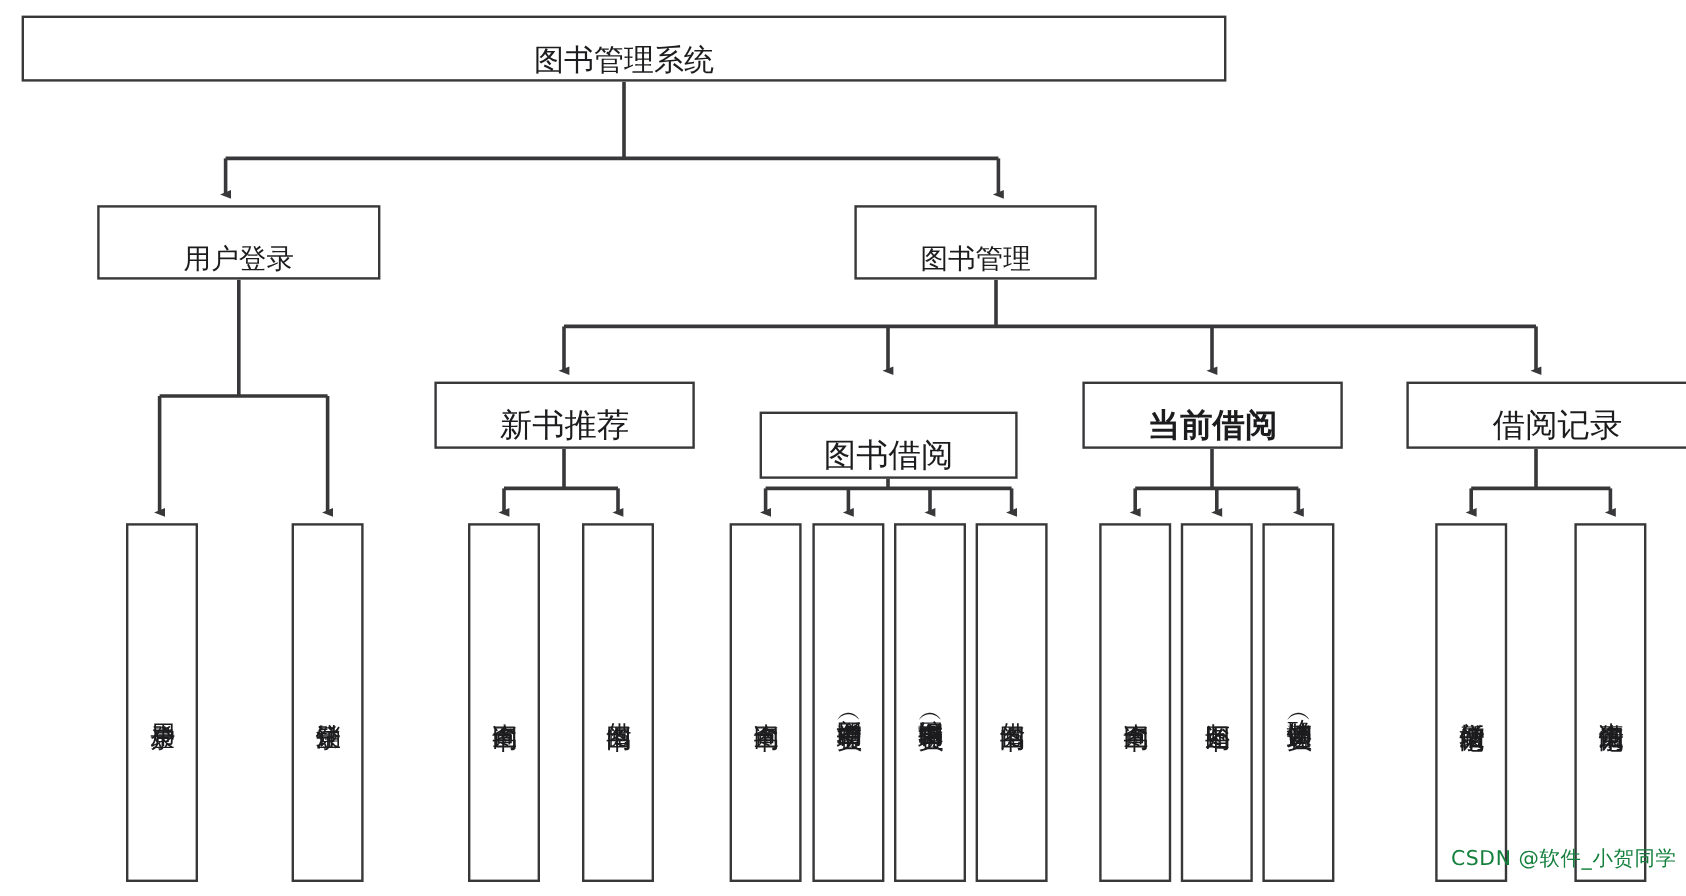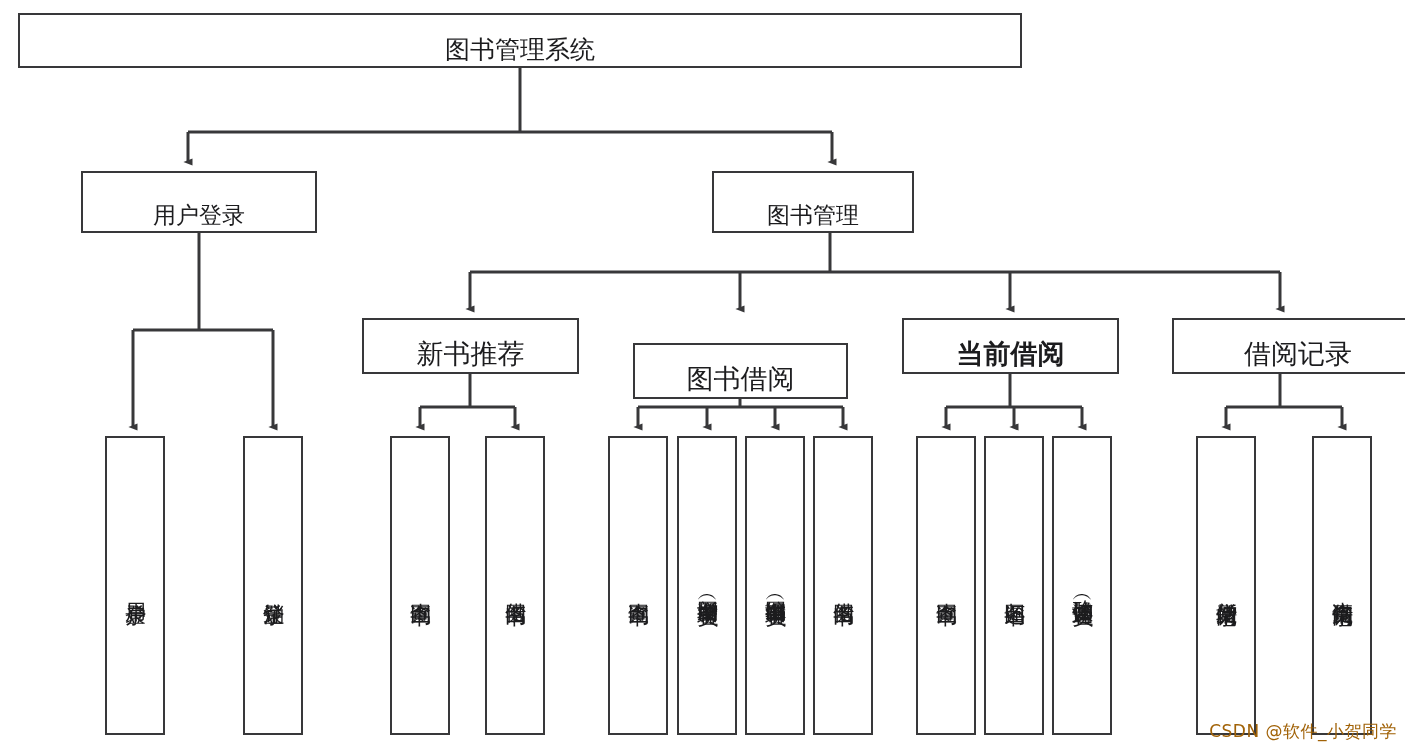--- a/index.html
+++ b/index.html
@@ -55,23 +55,23 @@
     letter-spacing: 1px;
   }
   .node.leaf .txt {
     writing-mode: vertical-rl;
     text-orientation: upright;
     white-space: nowrap;
   }
   .watermark {
     position: absolute;
     right: 8px;
-    bottom: 4px;
+    bottom: 20px;
     font-size: 17px;
-    color: #a16207;
+    color: #15803d;
     letter-spacing: 0.5px;
     z-index: 3;
     white-space: nowrap;
     text-align: right;
   }
 </style>
 </head>
 <body>
 
 <div id="canvas">

